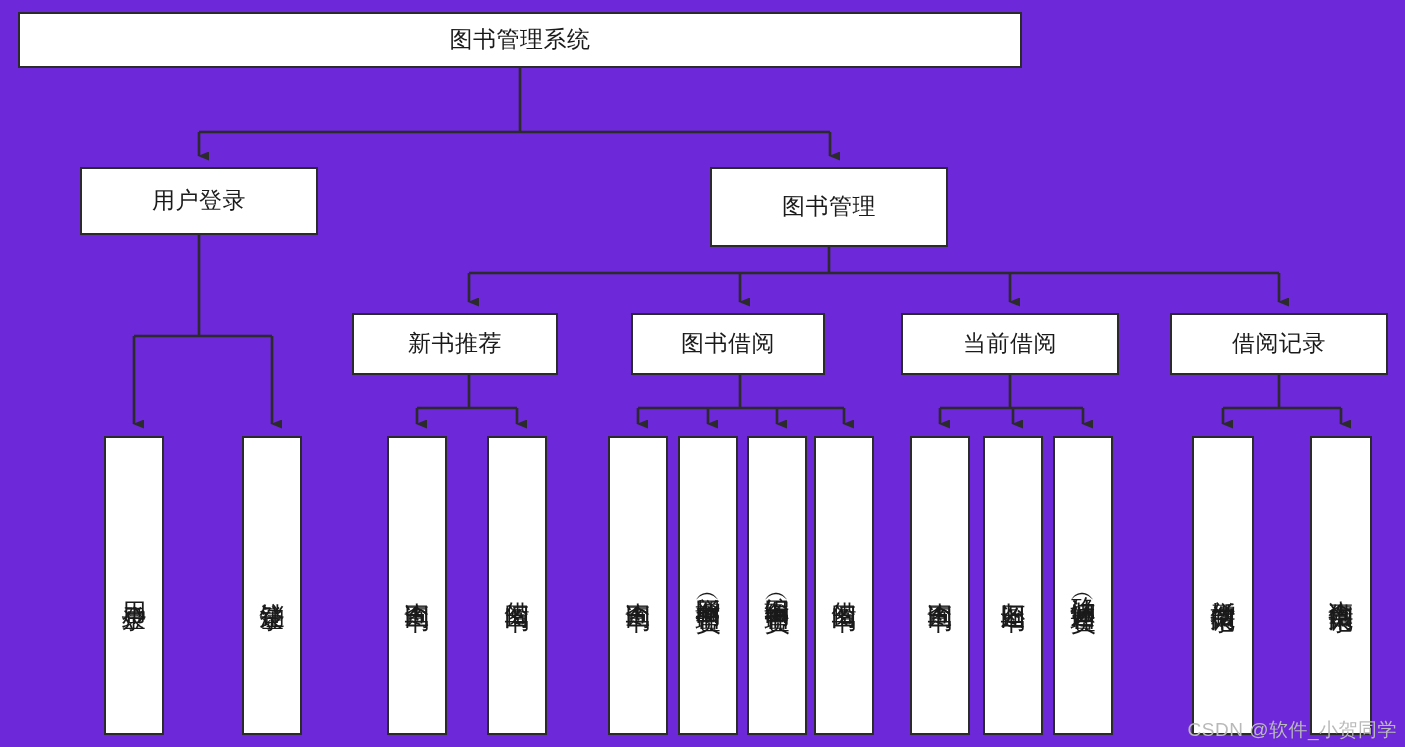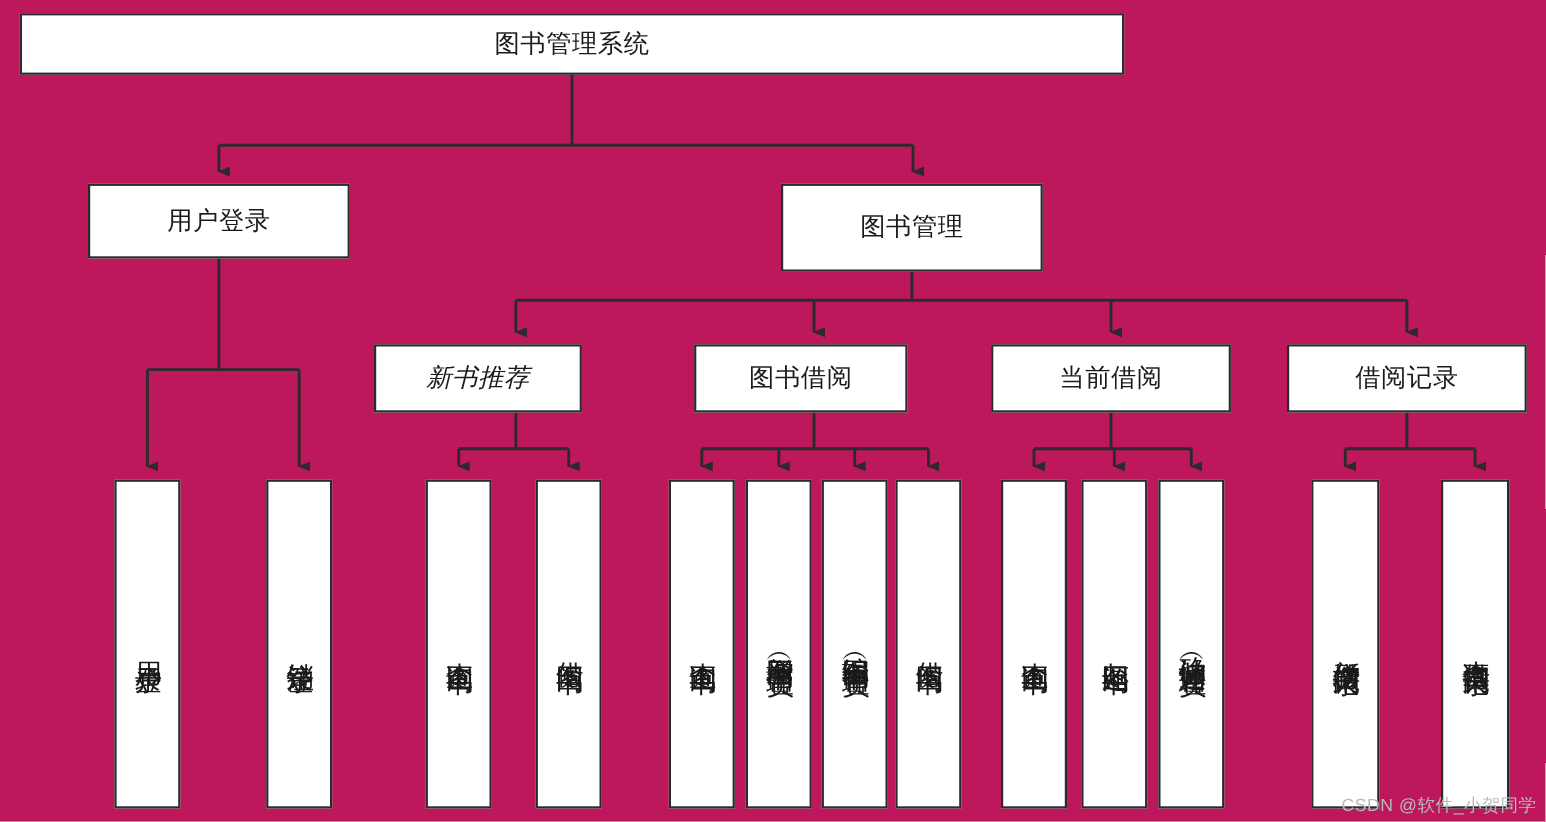--- a/index.html
+++ b/index.html
@@ -8,21 +8,21 @@
     padding: 0;
     background: #ffffff;
   }
   body {
     font-family: "Liberation Sans", "DejaVu Sans", sans-serif;
   }
   #canvas {
     position: relative;
     width: 1405px;
     height: 747px;
-    background: #be185d;
+    background: #6d28d9;
     overflow: hidden;
   }
   svg#wires {
     position: absolute;
     left: 0;
     top: 0;
     width: 1405px;
     height: 747px;
     pointer-events: none;
   }
@@ -61,21 +61,21 @@
     font-size: 25px;
     line-height: 1.08;
     letter-spacing: 2px;
     white-space: nowrap;
     display: block;
   }
   .watermark {
     position: absolute;
     right: 8px;
     bottom: 4px;
-    font-size: 16px;
+    font-size: 19px;
     color: #b9b9b9;
     letter-spacing: 0.5px;
     z-index: 5;
     white-space: nowrap;
     font-family: "Liberation Sans", "DejaVu Sans", sans-serif;
   }
 </style>
 </head>
 <body>
 
@@ -135,21 +135,21 @@
     <span class="lbl">图书管理系统</span>
   </div>
 
   <div class="node h" style="left: 80px; top: 167px; width: 238px; height: 68px;">
     <span class="lbl">用户登录</span>
   </div>
   <div class="node h" style="left: 710px; top: 167px; width: 238px; height: 80px;">
     <span class="lbl">图书管理</span>
   </div>
 
-  <div class="node h" style="left: 340px; top: 313px; width: 189px; height: 62px; font-style: italic;">
+  <div class="node h" style="left: 352px; top: 313px; width: 206px; height: 62px;">
     <span class="lbl">新书推荐</span>
   </div>
   <div class="node h" style="left: 631px; top: 313px; width: 194px; height: 62px;">
     <span class="lbl">图书借阅</span>
   </div>
   <div class="node h" style="left: 901px; top: 313px; width: 218px; height: 62px;">
     <span class="lbl">当前借阅</span>
   </div>
   <div class="node h" style="left: 1170px; top: 313px; width: 218px; height: 62px;">
     <span class="lbl">借阅记录</span>

